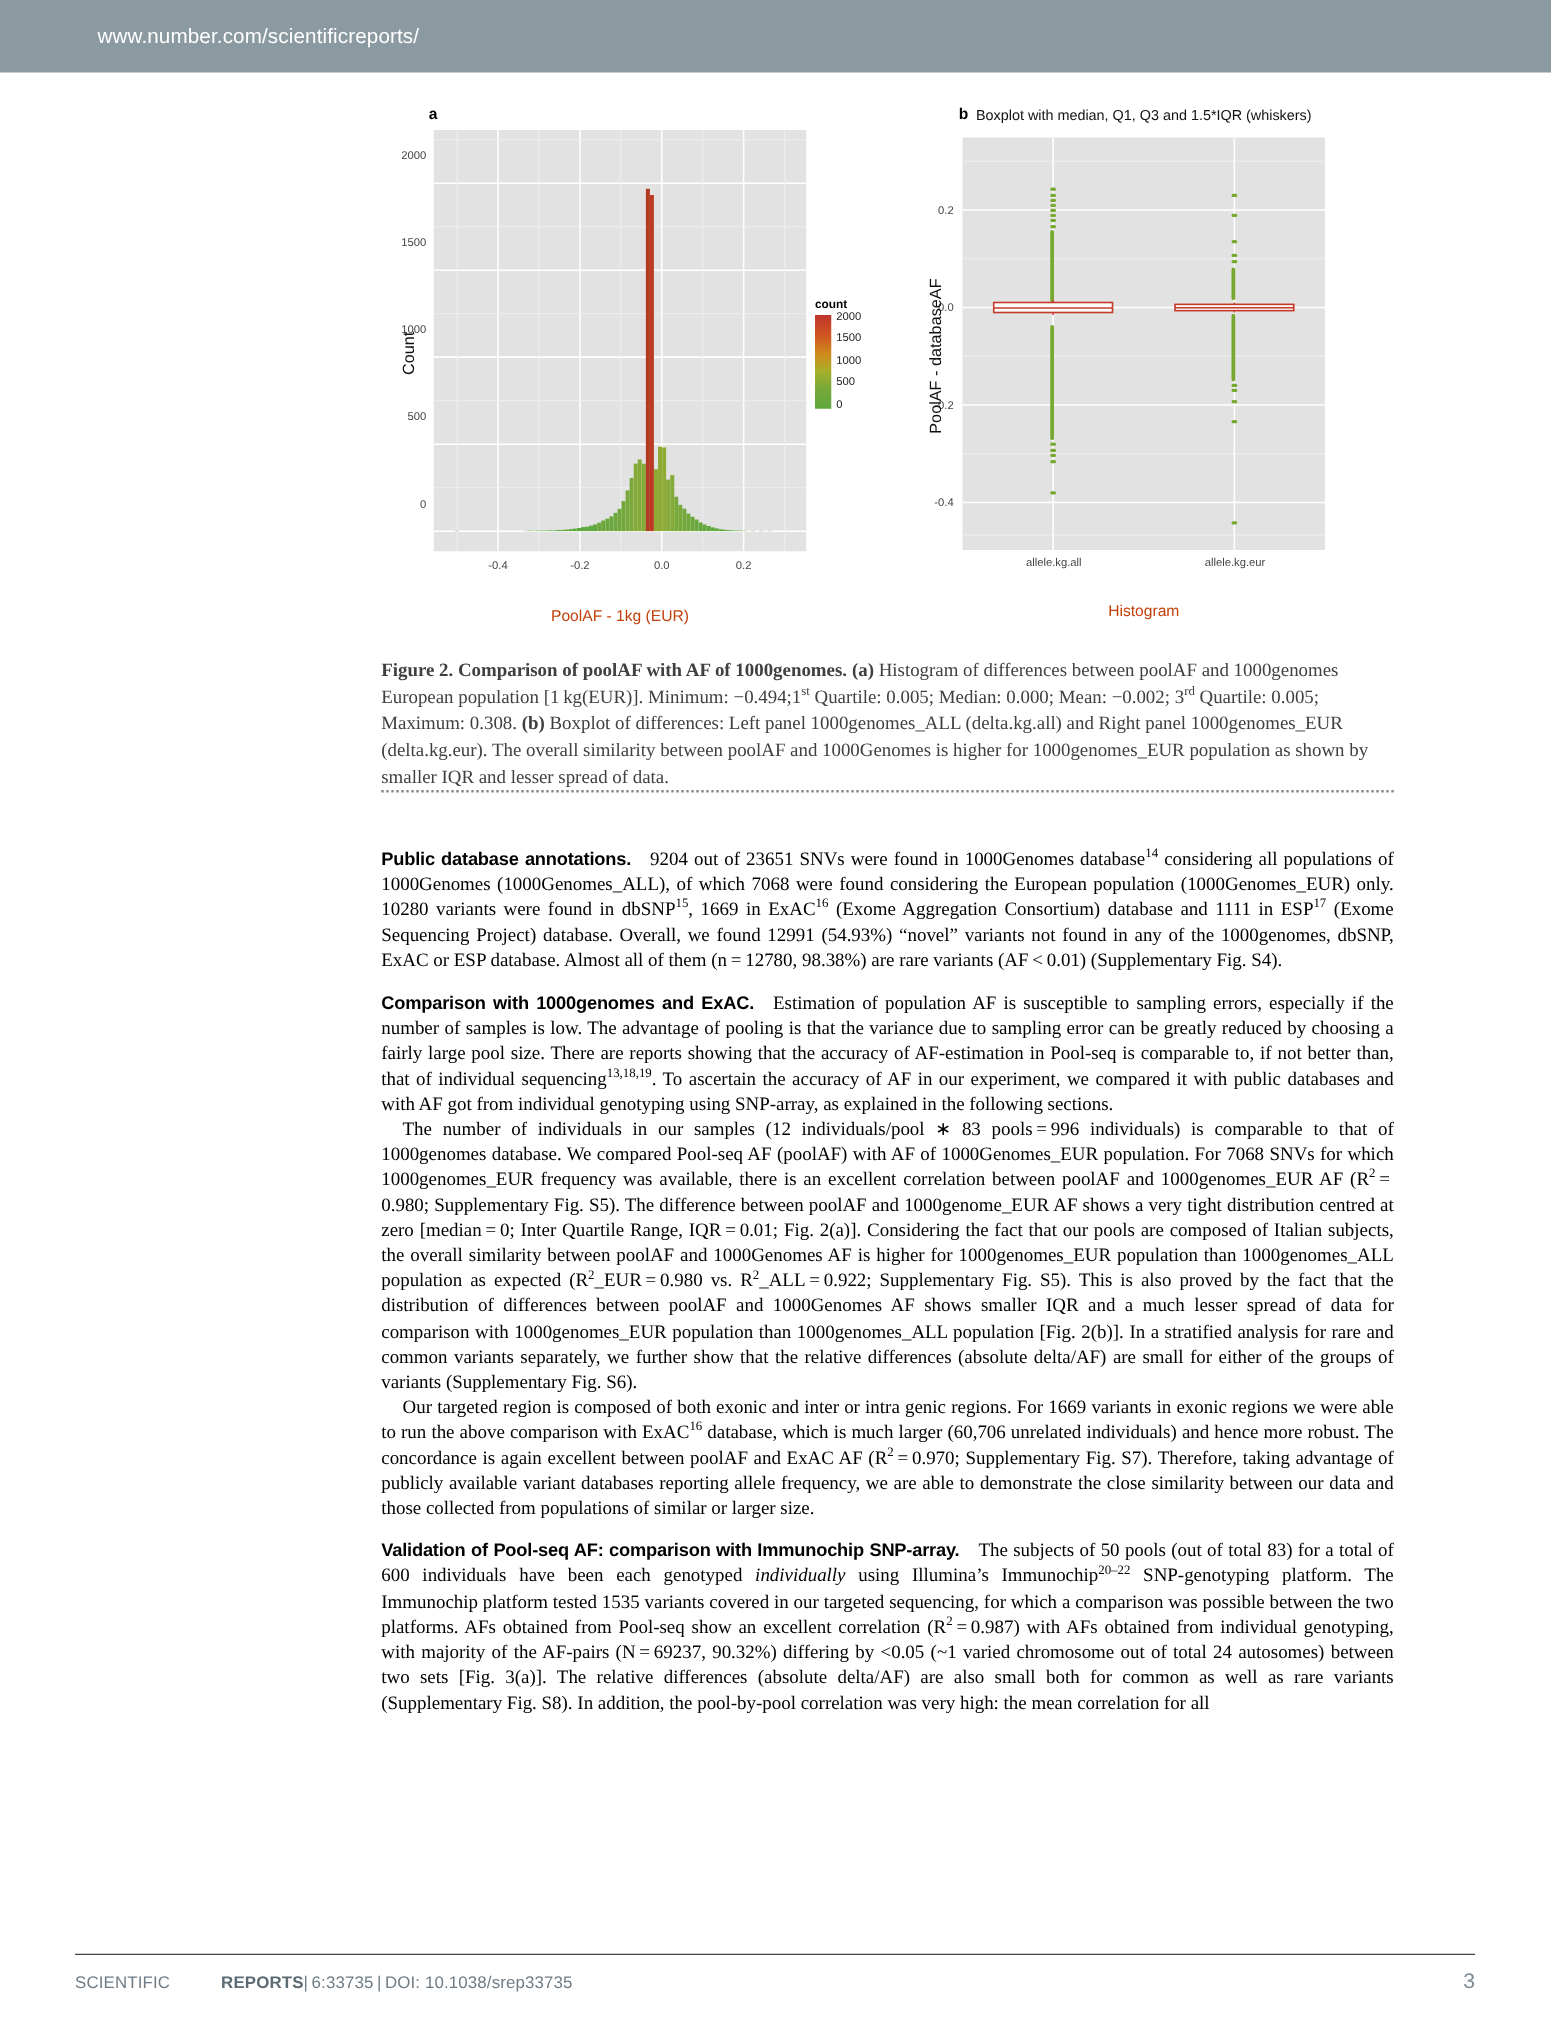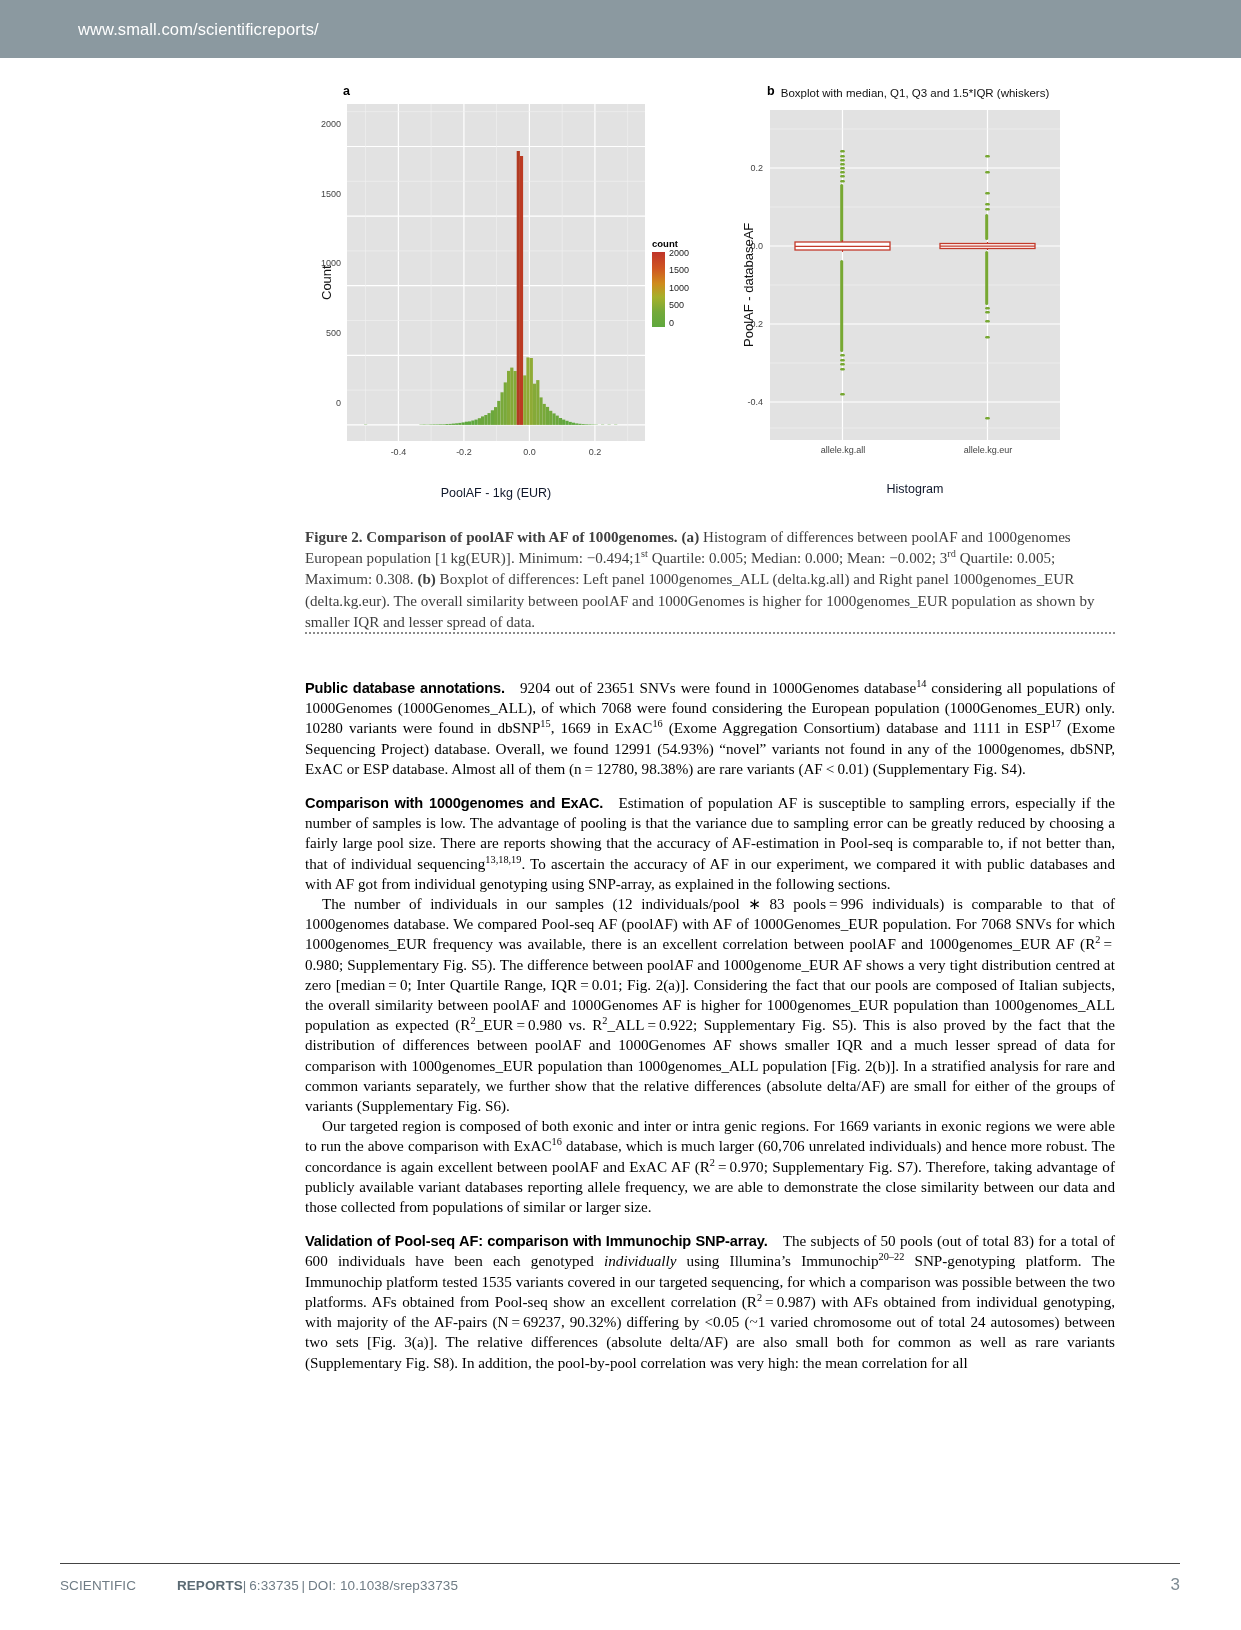--- a/index.html
+++ b/index.html
@@ -47,21 +47,21 @@
     position:absolute;
     font-family:"Liberation Sans", sans-serif;
     font-size:13px; color:#111;
     transform-origin: 0 0;
     transform: rotate(-90deg);
     white-space:nowrap;
   }
   .axis-label-x {
     position:absolute; width:100%; text-align:center;
     font-family:"Liberation Sans", sans-serif;
-    font-size:12.5px; color:#0f172a;
+    font-size:12.5px; color:#c2410c;
   }
   .tick-y {
     position:absolute; right:0; text-align:right;
     font-family:"Liberation Sans", sans-serif;
     font-size:9px; color:#444; white-space:nowrap;
   }
   .tick-x {
     position:absolute; text-align:center;
     font-family:"Liberation Sans", sans-serif;
     font-size:9px; color:#444; white-space:nowrap;
@@ -132,21 +132,21 @@
   .footer-page {
     position:absolute; right:61px; top:1575px;
     font-family:"Liberation Sans", sans-serif;
     font-size:17px; color:#7e8b93;
   }
 </style>
 </head>
 <body>
 
 <div class="header-band">
-  <span class="header-url">www.small.com/scientificreports/</span>
+  <span class="header-url">www.number.com/scientificreports/</span>
 </div>
 
 <div class="figure-wrap">
 
   <div class="panel panel-a">
     <span class="panel-letter" style="left:38px; top:2px;">a</span>
 
     <div class="plot-panel-bg" style="left:42px; top:22px; width:298px; height:337px;">
       <svg width="298" height="337" viewBox="0 0 298 337" style="display:block">
 

